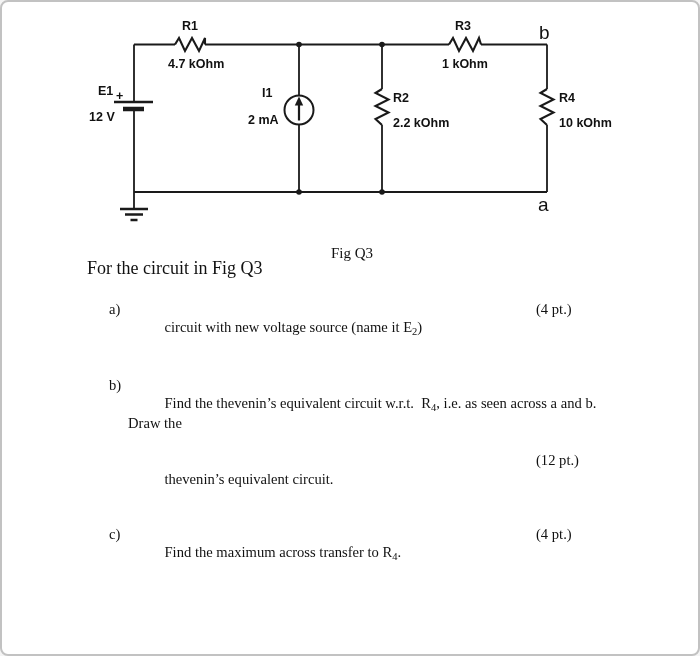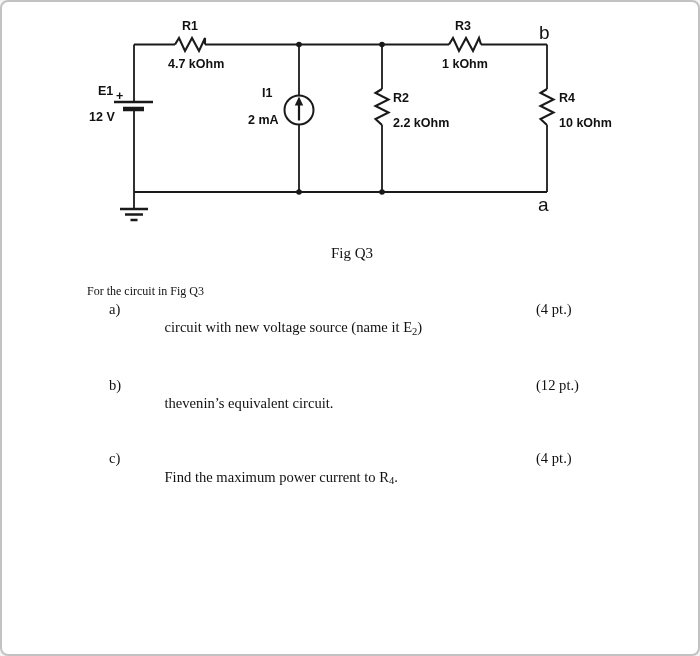--- a/index.html
+++ b/index.html
@@ -33,22 +33,22 @@
   }
   .caption {
     position: absolute;
     top: 243px; left: 0;
     width: 700px;
     text-align: center;
     font-size: 15px;
   }
   .intro {
     position: absolute;
-    top: 282px; left: 85px;
-    font-size: 12px;
+    top: 256px; left: 85px;
+    font-size: 18px;
   }
   .questions {
     position: absolute;
     top: 298px; left: 107px;
     width: 520px;
     font-size: 14.6px;
     line-height: 18.4px;
   }
   .qitem { display: flex; }
   .qlabel { width: 19px; flex: 0 0 19px; }
@@ -133,30 +133,33 @@
           <span>circuit with new voltage source (name it E</span><span class="sub">2</span><span>)</span>
           <span class="points">(4 pt.)</span>
         </div>
       </div>
     </div>
 
     <div class="qitem">
       <span class="qlabel">b)</span>
       <div class="qtext">
         <div class="qline">
+          <span>Find the thevenin’s equivalent circuit w.r.t.  R</span><span class="sub">4</span><span>, i.e. as seen across a and b.  Draw the</span>
+        </div>
+        <div class="qline">
           <span>thevenin’s equivalent circuit.</span>
           <span class="points">(12 pt.)</span>
         </div>
       </div>
     </div>
 
     <div class="qitem">
       <span class="qlabel">c)</span>
       <div class="qtext">
         <div class="qline">
-          <span>Find the maximum power current to R</span><span class="sub">4</span><span>.</span>
+          <span>Find the maximum across transfer to R</span><span class="sub">4</span><span>.</span>
           <span class="points">(4 pt.)</span>
         </div>
       </div>
     </div>
 
   </div>
 </div>
 
 </body></html>

